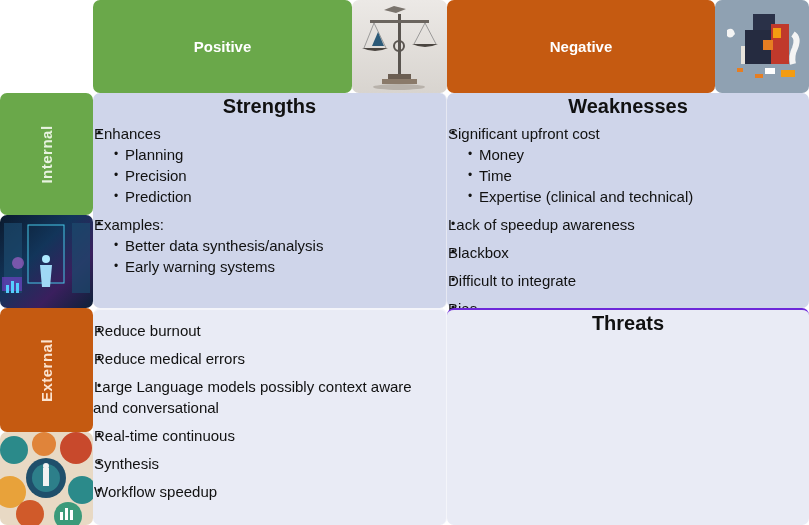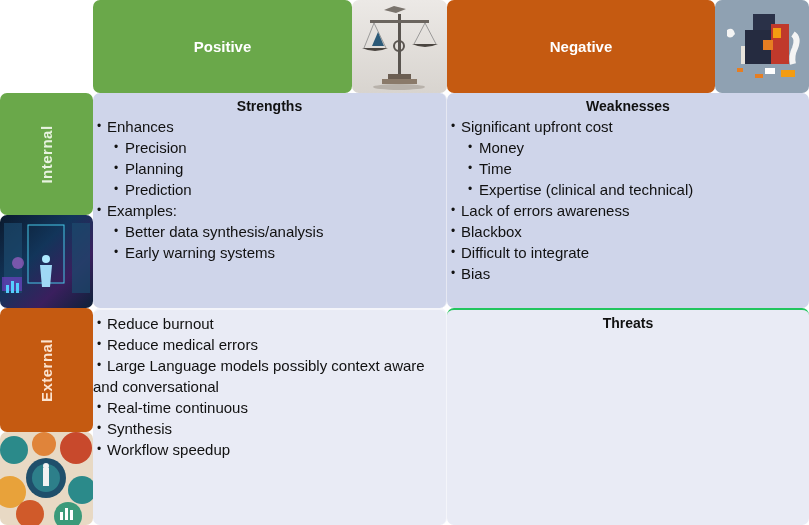--- a/index.html
+++ b/index.html
@@ -6,24 +6,24 @@
   body { width:809px; height:525px; position:relative; overflow:hidden; font-family:"Liberation Sans", sans-serif; }
   .abs { position:absolute; box-sizing:border-box;border-radius:7px; }
   .hdr { display:flex; align-items:center; justify-content:center; color:#ffffff; font-weight:bold; font-size:15px; }
   .pos { background:#6aa84a; }
   .neg { background:#c55a11; }
   .side { display:flex; align-items:center; justify-content:center; }
   .side span { transform:rotate(-90deg); color:#e8f3e0; font-weight:bold; font-size:15px; white-space:nowrap; letter-spacing:0.5px; }
   .cell { padding:3px 0 0 0; }
   .cell-top { background:#cfd5ea; }
   .cell-bot { background:#e9ebf5; }
-  .cell h3 { margin:0; text-align:center; font-size:14px; font-weight:bold; color:#111; line-height:20px; }
+  .cell h3 { margin:0; text-align:center; font-size:20px; font-weight:bold; color:#111; line-height:20px; }
   .cell ul { list-style:none; margin:0; padding:0; }
   .cell li { font-size:15px; line-height:21px; color:#111; position:relative; }
-  .cell li.l1 { padding-left:14px; }
+  .cell li.l1 { padding-left:1px;margin-top:7px; }
   .cell li.l2 { padding-left:32px; }
   .cell li.l1::before { content:"\2022"; position:absolute; left:4px; font-size:12px; }
   .cell li.l2::before { content:"\2022"; position:absolute; left:21px; font-size:12px; }
   .cell li.cont { }
   .cell li.cont::before { content:""; }
   .img { overflow:hidden; }
 </style>
 </head>
 <body>
 
@@ -104,50 +104,50 @@
     <rect x="60" y="80" width="3" height="8" fill="#fff"></rect>
     <rect x="65" y="76" width="3" height="12" fill="#fff"></rect>
     <rect x="70" y="78" width="3" height="10" fill="#fff"></rect>
   </svg>
 </div>
 
 <div class="abs cell cell-top" style="left:93px; top:93px; width:354px; height:215px; border-right:1px solid #e6e8f2;">
   <h3>Strengths</h3>
   <ul>
     <li class="l1">Enhances</li>
+    <li class="l2">Planning</li>
     <li class="l2">Precision</li>
-    <li class="l2">Planning</li>
     <li class="l2">Prediction</li>
     <li class="l1">Examples:</li>
     <li class="l2">Better data synthesis/analysis</li>
     <li class="l2">Early warning systems</li>
   </ul>
 </div>
 
 <div class="abs cell cell-top" style="left:447px; top:93px; width:362px; height:215px;">
   <h3>Weaknesses</h3>
   <ul>
     <li class="l1">Significant upfront cost</li>
     <li class="l2">Money</li>
     <li class="l2">Time</li>
     <li class="l2">Expertise (clinical and technical)</li>
-    <li class="l1">Lack of errors awareness</li>
+    <li class="l1">Lack of speedup awareness</li>
     <li class="l1">Blackbox</li>
     <li class="l1">Difficult to integrate</li>
     <li class="l1">Bias</li>
   </ul>
 </div>
 
 <div class="abs cell cell-bot" style="left:93px; top:308px; width:354px; height:217px; border-right:1px solid #f4f5fa; border-top:2px solid #f4f5fa;">
   <ul>
     <li class="l1">Reduce burnout</li>
     <li class="l1">Reduce medical errors</li>
     <li class="l1">Large Language models possibly context aware</li>
     <li class="cont">and conversational</li>
     <li class="l1">Real-time continuous</li>
     <li class="l1">Synthesis</li>
     <li class="l1">Workflow speedup</li>
   </ul>
 </div>
 
-<div class="abs cell cell-bot" style="left:447px; top:308px; width:362px; height:217px; border-top:2px solid #22c55e;">
+<div class="abs cell cell-bot" style="left:447px; top:308px; width:362px; height:217px; border-top:2px solid #6d28d9;">
   <h3>Threats</h3>
 </div>
 
 </body></html>

